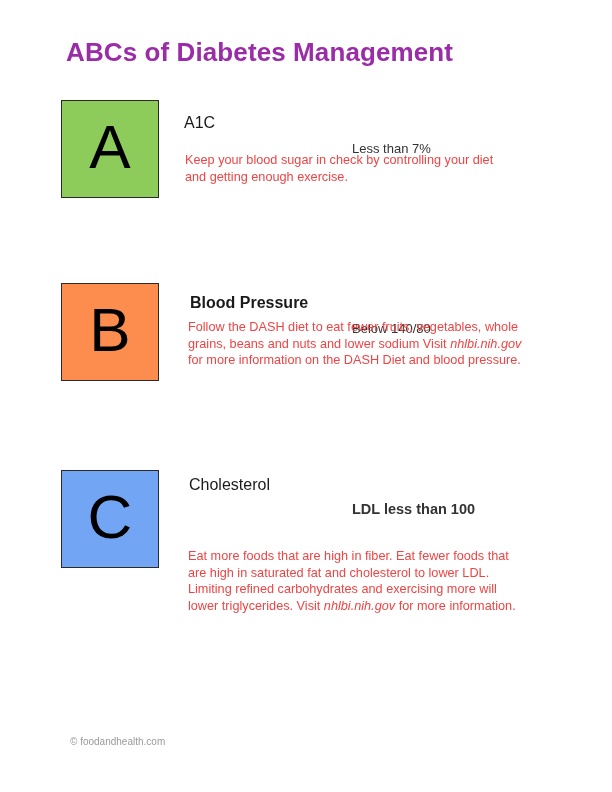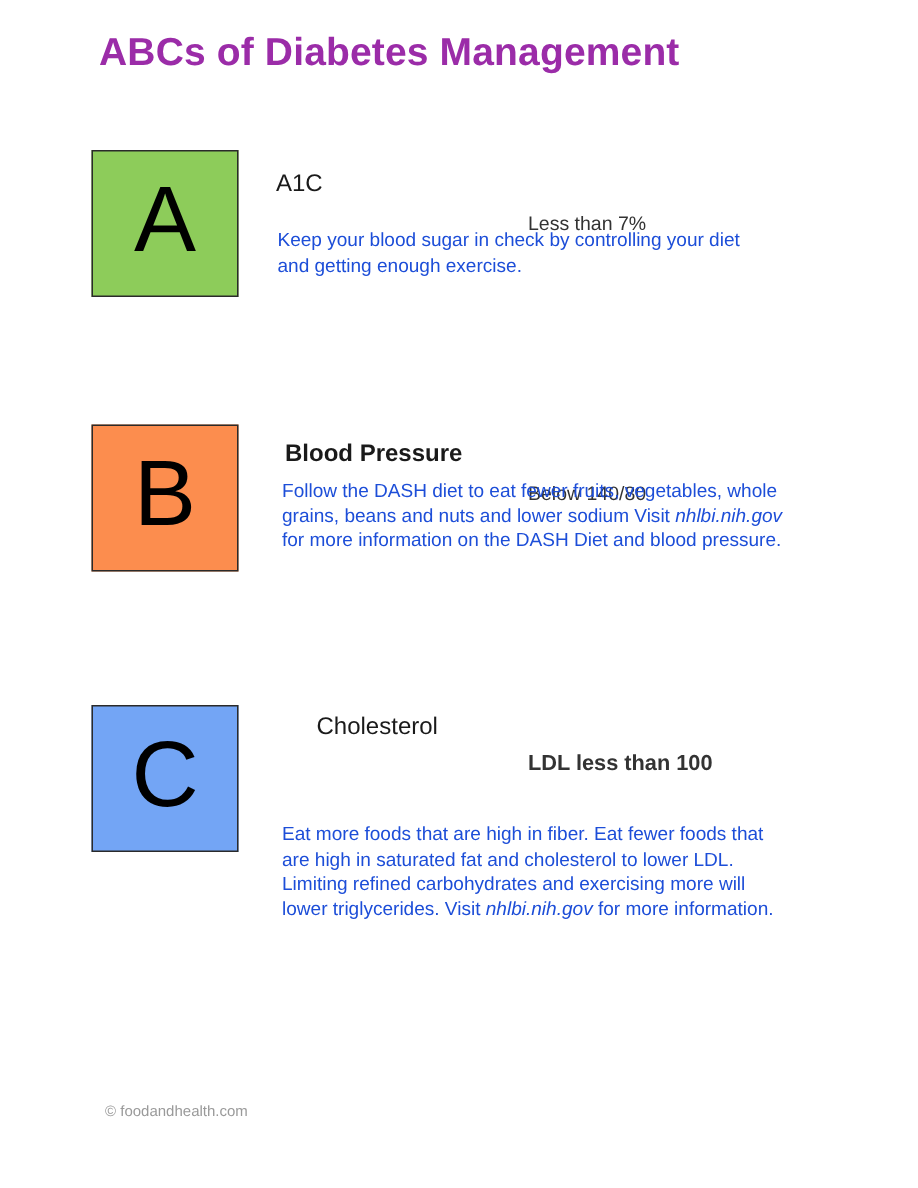--- a/index.html
+++ b/index.html
@@ -19,21 +19,21 @@
   .page {
     position: absolute;
     inset: 0;
     background: #ffffff;
   }
 
   
   .page-title {
     position: absolute;
     left: 66px;
-    top: 19px;
+    top: 37px;
     font-size: 26px;
     font-weight: bold;
     color: #9B2CA8;
     letter-spacing: 0.1px;
     white-space: nowrap;
   }
 
   
   .section {
     position: absolute;
@@ -66,41 +66,41 @@
   }
 
   .heading {
     position: absolute;
     font-size: 16px;
     color: #1a1a1a;
     white-space: nowrap;
   }
   .section.a .heading { left: 184px; top: 14px; text-align: right; }
   .section.b .heading { left: 190px; top: 11px; font-weight: bold; }
-  .section.c .heading { left: 189px; top: 6px; margin-left: 22px; }
+  .section.c .heading { left: 189px; top: 6px; }
 
   .values {
     position: absolute;
     left: 352px;
     font-size: 13.5px;
     color: #333333;
     line-height: 18px;
     white-space: nowrap;
   }
   .section.a .values { top: 16px; font-size: 13px; }
   .section.b .values { top: 13px; font-size: 13px; }
   .section.c .values { top: 6px; font-size: 14.5px; line-height: 19.5px; font-weight: bold; }
   .values div { white-space: nowrap; margin-top: 24px; }
 
   .body-text {
     position: absolute;
     left: 188px;
     font-size: 12.7px;
     line-height: 16.5px;
-    color: #1d4ed8;
+    color: #ef4444;
     width: 330px;
   }
   .section.a .body-text { top: 52px; left: 185px; width: 328px; }
   .section.b .body-text { top: 36px; width: 334px; }
   .section.c .body-text { top: 78px; width: 336px; }
   .body-text i { font-style: italic; }
 
   
   .footer {
     position: absolute;

